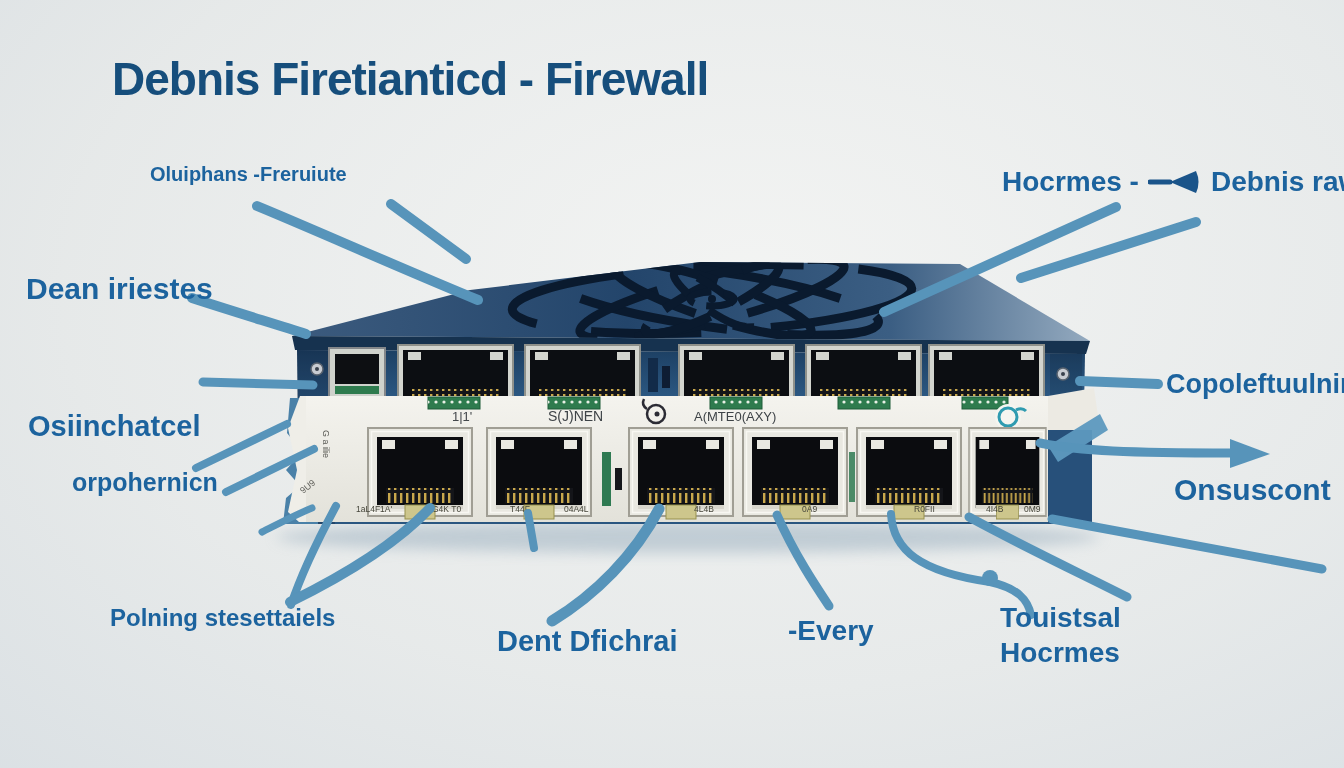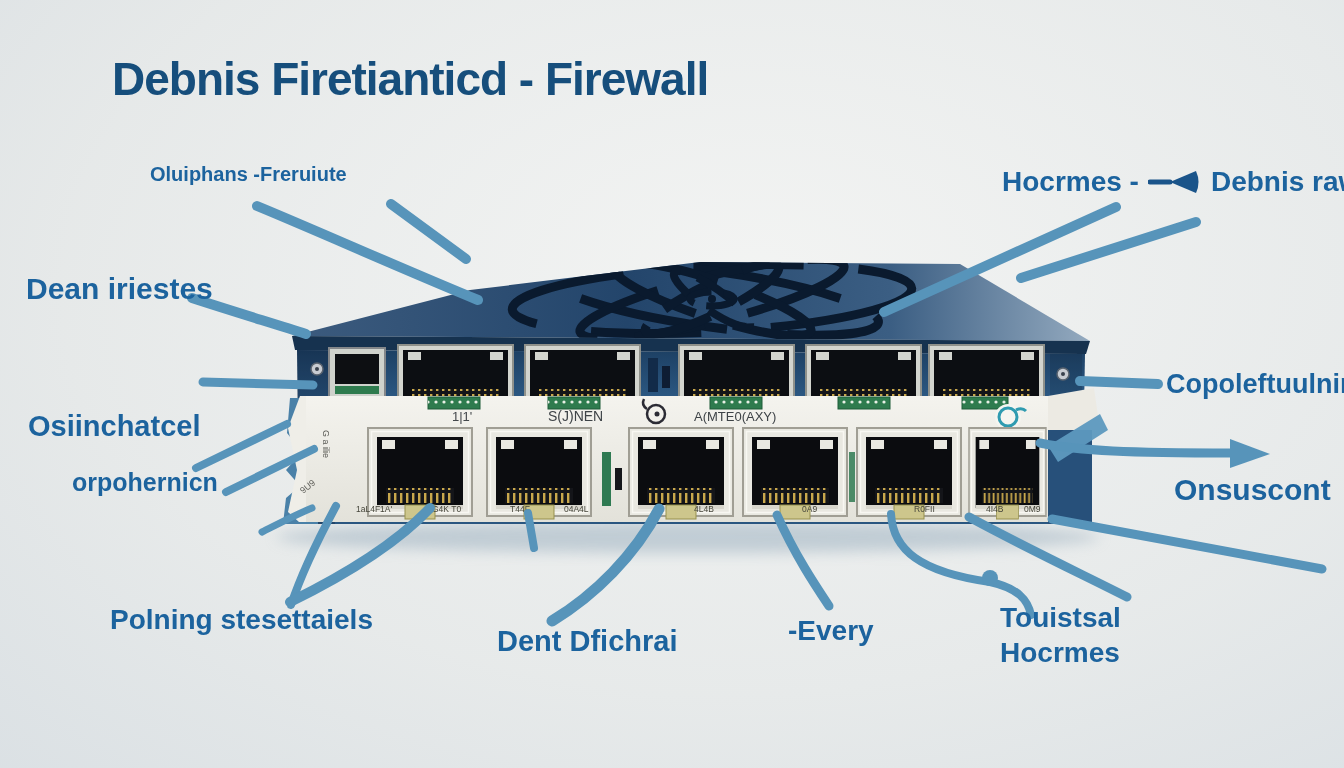--- a/index.html
+++ b/index.html
@@ -9,21 +9,21 @@
       radial-gradient(1250px 760px at 56% 36%, rgba(243,244,243,.95) 0%, rgba(231,234,234,.9) 55%, rgba(214,221,226,.95) 100%),
       linear-gradient(120deg,#d7d9d8 0%, #e7e9e8 28%, #e9ebea 60%, #dde3e7 100%);
   }
   .lay{position:absolute;left:0;top:0;}
   .title{position:absolute;left:112px;top:52px;font-size:46px;font-weight:800;letter-spacing:-1px;color:#164e7c;white-space:nowrap;}
   .callout{position:absolute;font-weight:700;color:#1c639e;white-space:nowrap;}
   .c-oluiphans{left:150px;top:163px;font-size:20px;}
   .c-dean{left:26px;top:272px;font-size:30px;}
   .c-osiin{left:28px;top:366px;font-size:29px;margin-top:44px;}
   .c-orpo{left:72px;top:468px;font-size:25px;}
-  .c-polning{left:110px;top:604px;font-size:28px;}
+  .c-polning{left:110px;top:604px;font-size:24px;}
   .c-dent{left:497px;top:625px;font-size:29px;}
   .c-every{left:788px;top:615px;font-size:28px;}
   .c-touistsal{left:1000px;top:600px;width:230px;font-size:28px;line-height:35px;}
   .c-dealnai{left:1002px;top:166px;font-size:28px;display:flex;align-items:center;gap:9px;}
   .c-copole{left:1166px;top:369px;font-size:27px;}
   .c-onsus{left:1174px;top:473px;font-size:30px;}
   svg text{font-family:"Liberation Sans",sans-serif;}
 </style>
 </head>
 <body>

